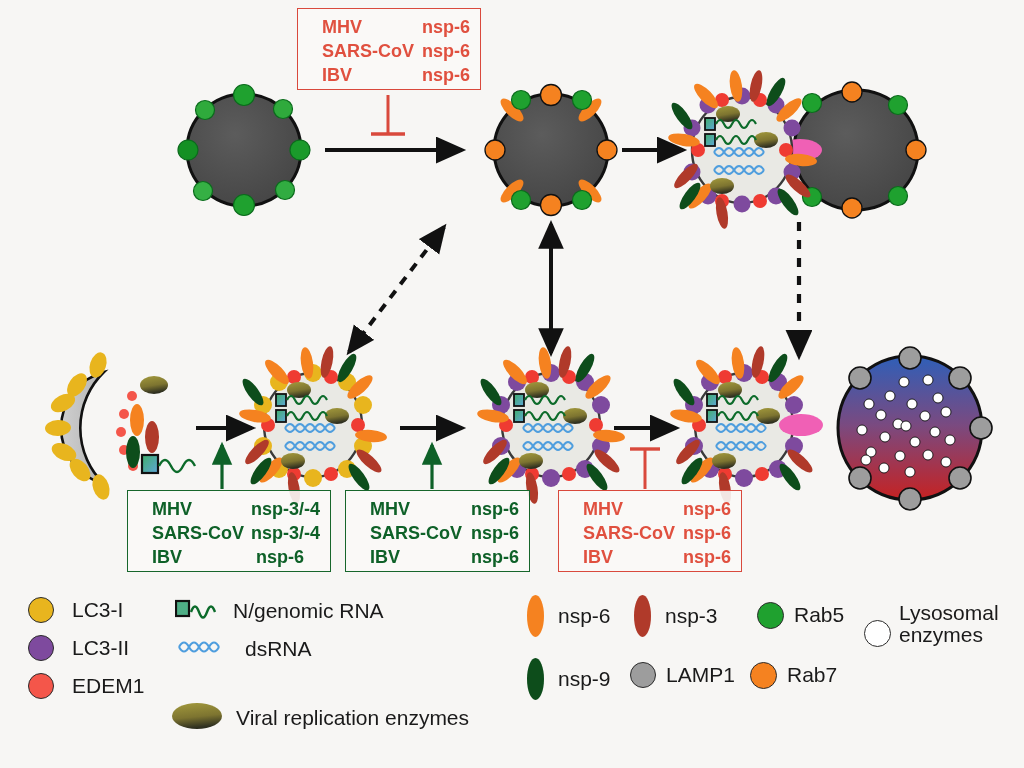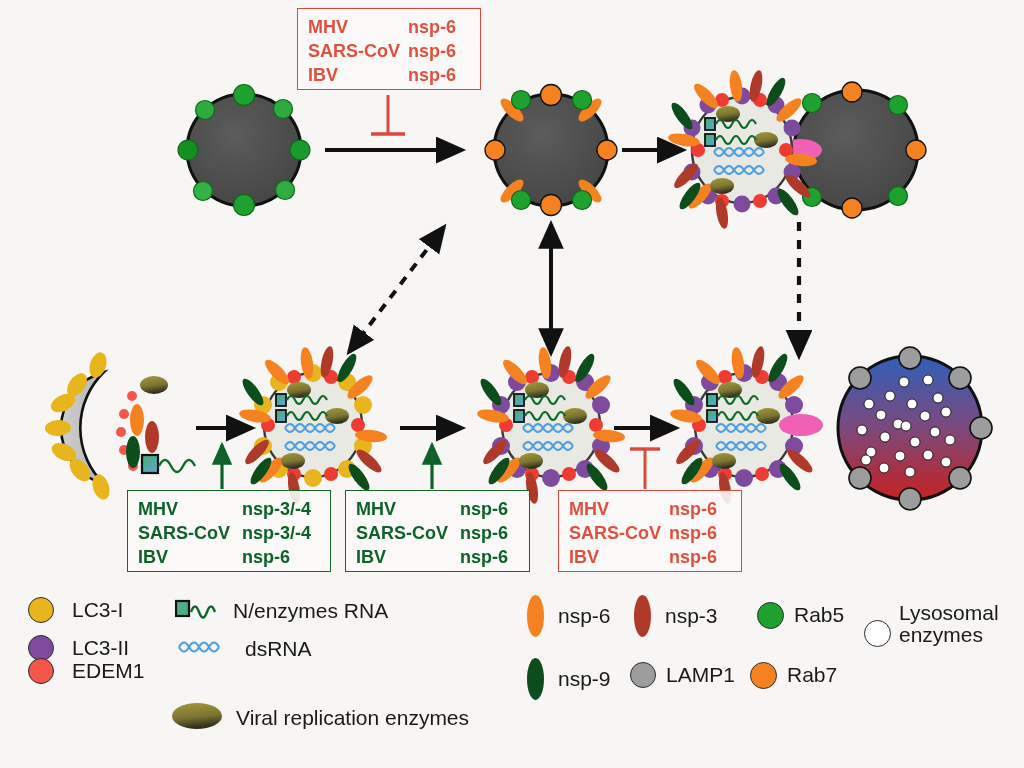--- a/index.html
+++ b/index.html
@@ -11,21 +11,21 @@
     position:relative;
   }
   #stage{position:absolute;left:0;top:0;width:1024px;height:768px;}
   svg.layer{position:absolute;left:0;top:0;width:1024px;height:768px;overflow:visible;}
 
   
   .infobox{
     position:absolute;
     border:1.5px solid;
     background:rgba(250,249,247,0.9);
-    padding:7px 10px 8px 10px;
+    padding:7px 10px 8px 24px;
     box-sizing:border-box;
   }
   .infobox .row{
     display:flex;
     font-weight:bold;
     line-height:1.32;
     white-space:nowrap;
   }
   .infobox .virus{display:inline-block;}
   .infobox .prot{display:inline-block;text-align:left;}
@@ -509,33 +509,33 @@
   <div id="legend">
 
     <div class="lg" style="left:28px;top:5px;justify-content:center;">
       <span class="swatch dot" style="width:24px;height:24px;background:#e8b51e;margin-right:18px;"></span>
       <span class="lbl">LC3-I</span>
     </div>
     <div class="lg" style="left:28px;top:43px;">
       <span class="swatch dot" style="width:24px;height:24px;background:#7e4a9e;margin-right:18px;"></span>
       <span class="lbl">LC3-II</span>
     </div>
-    <div class="lg" style="left:28px;top:66px;">
+    <div class="lg" style="left:28px;top:81px;">
       <span class="swatch dot" style="width:24px;height:24px;background:#f4564a;margin-right:18px;"></span>
       <span class="lbl">EDEM1</span>
     </div>
 
     <div class="lg" style="left:175px;top:5px;">
       <span class="swatch" style="margin-right:10px;">
         <svg width="48" height="24" viewBox="0 0 48 24">
           <rect x="1" y="4" width="13" height="15" fill="#4fae86" stroke="#111" stroke-width="2.2"></rect>
           <path d="M16,15 q4,-11 8,0 q4,11 8,0 q4,-11 8,0" fill="none" stroke="#0c6b2a" stroke-width="2.4"></path>
         </svg>
       </span>
-      <span class="lbl">N/enzymes RNA</span>
+      <span class="lbl">N/genomic RNA</span>
     </div>
     <div class="lg" style="left:175px;top:43px;gap:12px;">
       <span class="swatch" style="margin-right:10px;">
         <svg width="48" height="24" viewBox="0 0 48 24">
           <g stroke="#4f9ede" stroke-width="2.1" fill="none">
             <path d="M4,12 q5,-9 10,0 q5,9 10,0 q5,-9 10,0 q5,9 10,0"></path>
             <path d="M4,12 q5,9 10,0 q5,-9 10,0 q5,9 10,0 q5,-9 10,0"></path>
           </g>
         </svg>
       </span>

